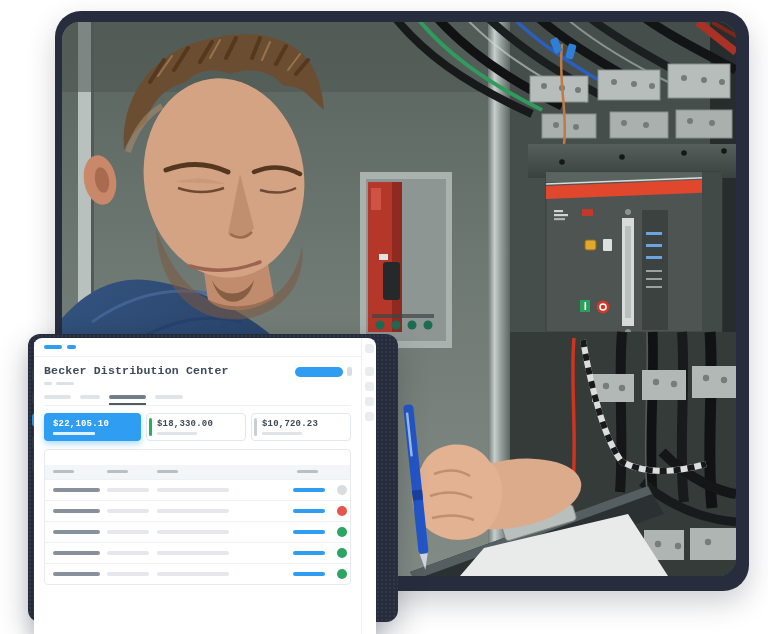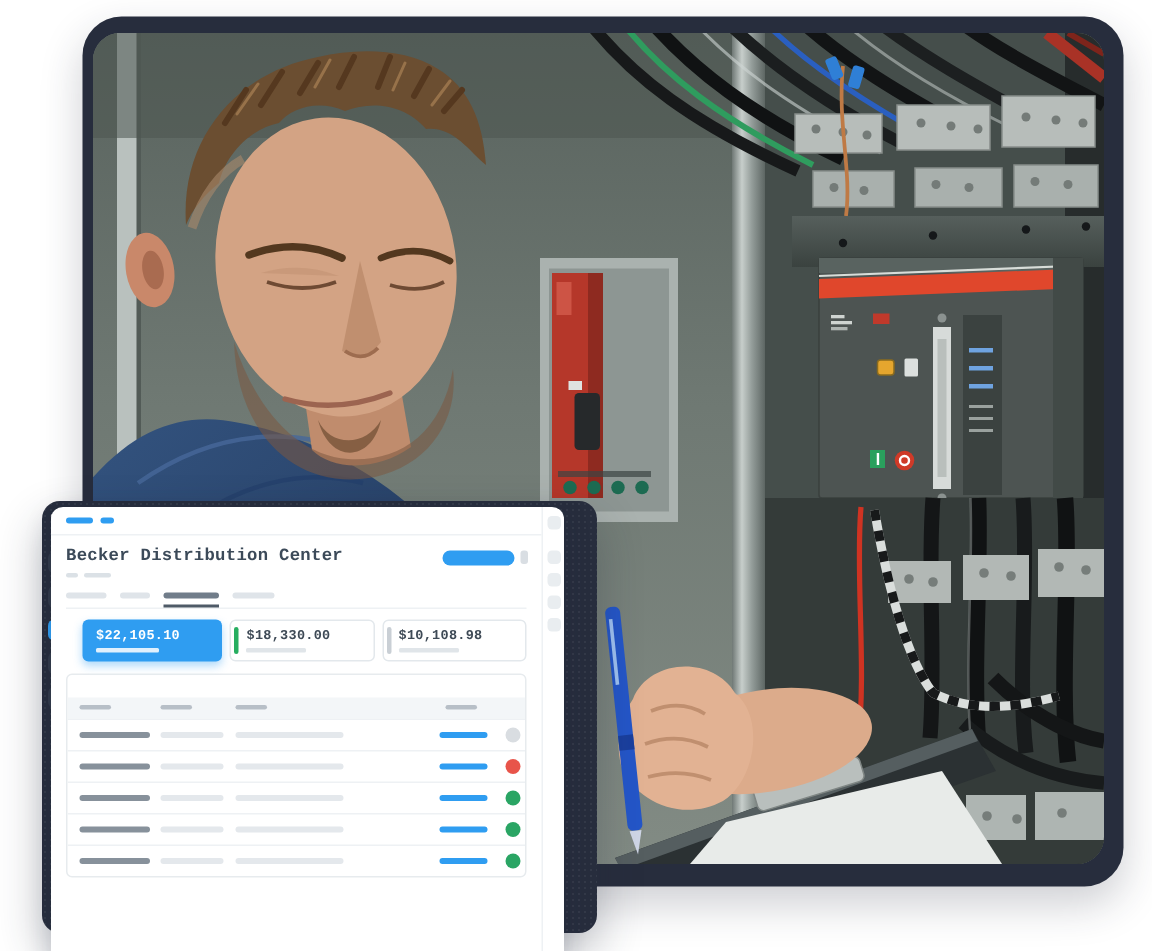--- a/index.html
+++ b/index.html
@@ -83,21 +83,21 @@
   .tab.t1{width:27px;} .tab.t2{width:20px;} .tab.t3{width:37px;} .tab.t4{width:28px;}
   .tab.active{background:#717d8a;}
   .tab.active::after{
     content:"";position:absolute;left:0;right:0;top:8px;height:2px;background:#4e5a67;
   }
   .crumb{
     margin:8px 10px 0 10px;font-size:7.5px;font-weight:bold;color:#47545f;
     letter-spacing:.2px;
   }
   .crumb .chev{color:#a2acb5;font-weight:bold;}
-  .stats{display:flex;gap:5px;margin:7px 10px 0 21px;justify-content:center;}
+  .stats{display:flex;gap:5px;margin:7px 10px 0 10px;justify-content:center;}
   .stat{flex:1;height:28px;border-radius:4px;position:relative;box-sizing:border-box;}
   .stat .val{font-size:9px;font-weight:bold;letter-spacing:.2px;}
   .stat .under{height:2.5px;border-radius:1px;margin-top:3px;}
   .stat.primary{background:#2f9df1;box-shadow:0 3px 6px rgba(47,157,241,.38);padding:6px 0 0 9px;}
   .stat.primary .val{color:#ffffff;}
   .stat.primary .under{width:42px;background:rgba(255,255,255,.85);}
   .stat.bordered{background:#ffffff;border:1px solid #e3e8ec;padding:5px 0 0 10px;}
   .stat.bordered .val{color:#3e4a56;}
   .stat.bordered .under{width:40px;background:#e0e5e9;}
   .accent-bar{position:absolute;left:2px;top:4px;bottom:4px;width:3px;border-radius:1.5px;}
@@ -373,21 +373,21 @@
         <div class="val">$22,105.10</div>
         <div class="under"></div>
       </div>
       <div class="stat bordered">
         <div class="accent-bar green"></div>
         <div class="val">$18,330.00</div>
         <div class="under"></div>
       </div>
       <div class="stat bordered">
         <div class="accent-bar neutral"></div>
-        <div class="val">$10,108.98</div>
+        <div class="val">$10,720.23</div>
         <div class="under"></div>
       </div>
     </div>
 
     <div class="table-card">
       <div class="t-blank"></div>
       <div class="t-head">
         <div class="t-dash" style="left:8px"></div>
         <div class="t-dash" style="left:62px"></div>
         <div class="t-dash" style="left:112px"></div>

